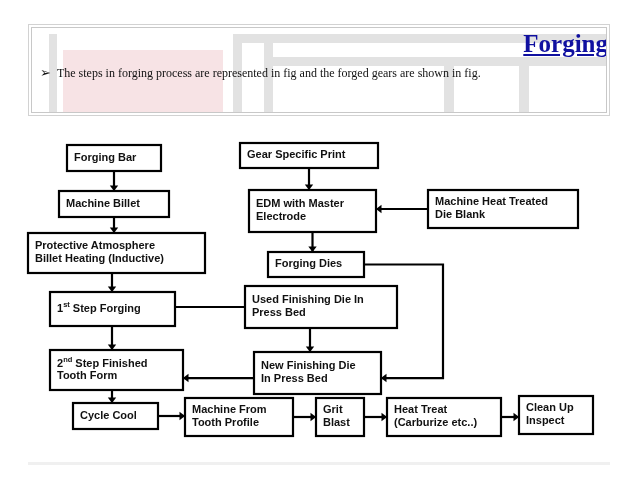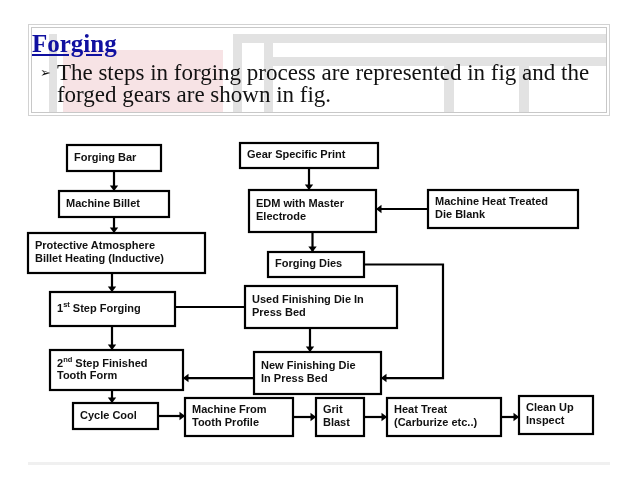--- a/index.html
+++ b/index.html
@@ -44,21 +44,21 @@
   .wm-pink {
     position: absolute;
     background: #f7e3e5;
   }
 
   #header-title {
     position: absolute;
     left: 0;
     top: 2px;
     width: 576px;
-    text-align: left;
+    text-align: right;
     font-family: "Liberation Serif", serif;
     font-weight: bold;
     font-size: 25px;
     color: #1010a0;
     text-decoration: underline;
     letter-spacing: 0px;
     z-index: 4;
   }
 
   #bullet-row {
@@ -73,21 +73,21 @@
   #bullet-marker {
     font-family: "DejaVu Sans", sans-serif;
     font-size: 13px;
     color: #111111;
     line-height: 21px;
     margin-right: 6px;
     flex: 0 0 auto;
   }
   #bullet-text {
     font-family: "Liberation Serif", serif;
-    font-size: 23px;
+    font-size: 12px;
     color: #121212;
     line-height: 22px;
     flex: 1 1 auto;
   }
 
   
   #flowchart-wrap {
     position: absolute;
     left: 0;
     top: 128px;

